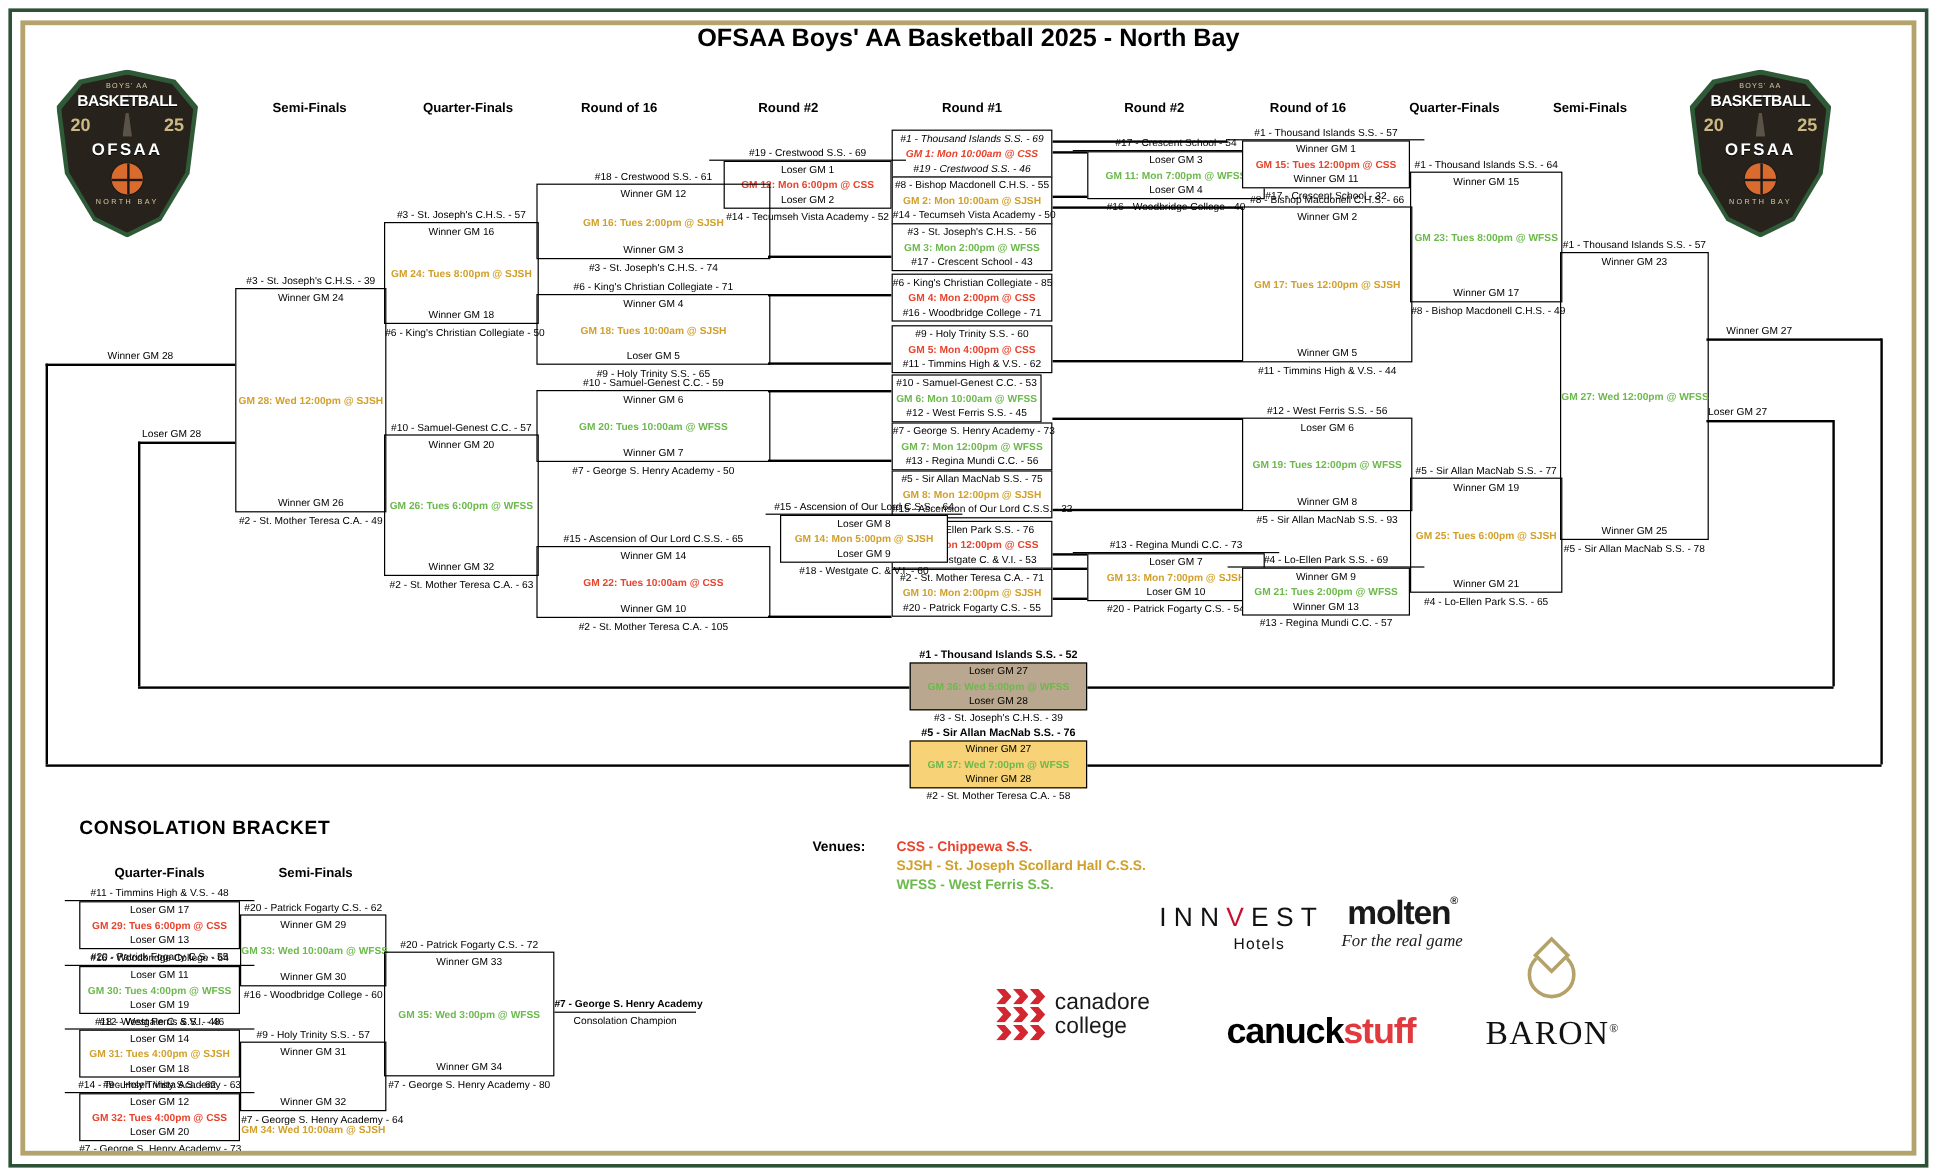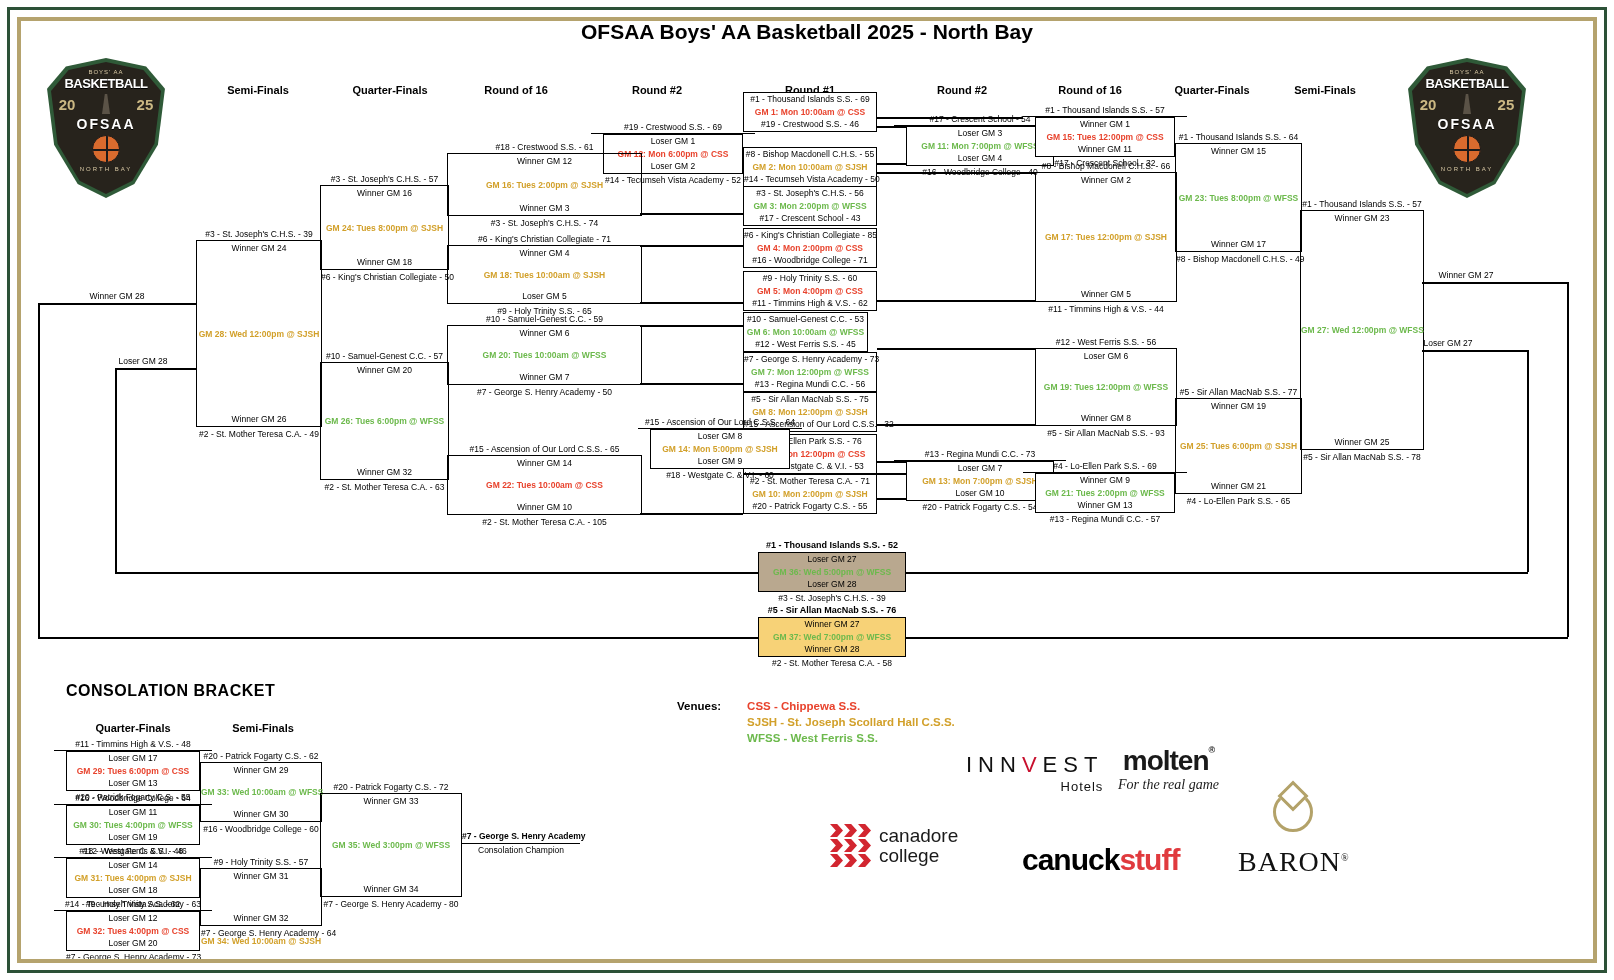--- a/index.html
+++ b/index.html
@@ -48,21 +48,21 @@
     padding-bottom:2px;}
   .champ-cap{font-size:8.5px;line-height:13px;white-space:nowrap;}
 
   .venues{position:absolute;left:677px;top:700px;display:flex;gap:26px;z-index:6;}
   .venues .vlabel{font-size:11.5px;font-weight:bold;}
   .venues .vlist{display:flex;flex-direction:column;gap:4px;}
   .venues .vrow{font-size:11.5px;font-weight:bold;white-space:nowrap;}
 
   
   .sp{position:absolute;z-index:6;}
-  .sp-innvest{left:966px;top:752px;text-align:right;}
+  .sp-innvest{left:966px;top:752px;text-align:left;}
   .sp-innvest .big{font-size:22px;letter-spacing:6px;font-weight:400;color:#111;}
   .sp-innvest .vred{color:#c8102e;}
   .sp-innvest .hotels{font-size:13px;color:#111;margin-top:1px;padding-left:62px;letter-spacing:1px;}
   .sp-molten{left:1118px;top:745px;text-align:center;}
   .sp-molten .big{font-size:28px;font-weight:bold;letter-spacing:-1px;color:#1a1a1a;}
   .sp-molten .reg{font-size:9px;vertical-align:top;}
   .sp-molten .tag{font-family:"Liberation Serif",serif;font-style:italic;font-size:14px;color:#1a1a1a;margin-top:0px;}
   .sp-canadore{left:830px;top:824px;display:flex;align-items:center;gap:8px;}
   .chev-grid{display:grid;grid-template-columns:repeat(3,13px);grid-auto-rows:14px;gap:1px;}
   .chev{width:13px;height:13px;background:#d22630;clip-path:polygon(0 0,55% 0,100% 50%,55% 100%,0 100%,45% 50%);}
@@ -113,21 +113,21 @@
 <div class="colhead" style="left:962px">Round #2</div>
 <div class="colhead" style="left:1090px">Round of 16</div>
 <div class="colhead" style="left:1212px">Quarter-Finals</div>
 <div class="colhead" style="left:1325px">Semi-Finals</div>
 
 <div class="cons-title">CONSOLATION BRACKET</div>
 <div class="conshead" style="left:133px;top:722px">Quarter-Finals</div>
 <div class="conshead" style="left:263px;top:722px">Semi-Finals</div>
 
 <div id="bracket">
-    <div class="game threeline" style="left: 743px; top: 92px; width: 134px;">
+    <div class="game threeline" style="left: 743px; top: 108px; width: 134px; font-style: italic;">
       <div class="tbox">
         <div class="row">#1 - Thousand Islands S.S. - 69</div>
         <div class="row lbl" style="color: rgb(232, 67, 45);">GM 1: Mon 10:00am @ CSS</div>
         <div class="row">#19 - Crestwood S.S. - 46</div>
       </div>
     </div>
     <div class="game threeline" style="left: 743px; top: 147px; width: 134px;">
       <div class="tbox">
         <div class="row">#8 - Bishop Macdonell C.H.S. - 55</div>
         <div class="row lbl" style="color: rgb(210, 160, 42);">GM 2: Mon 10:00am @ SJSH</div>

